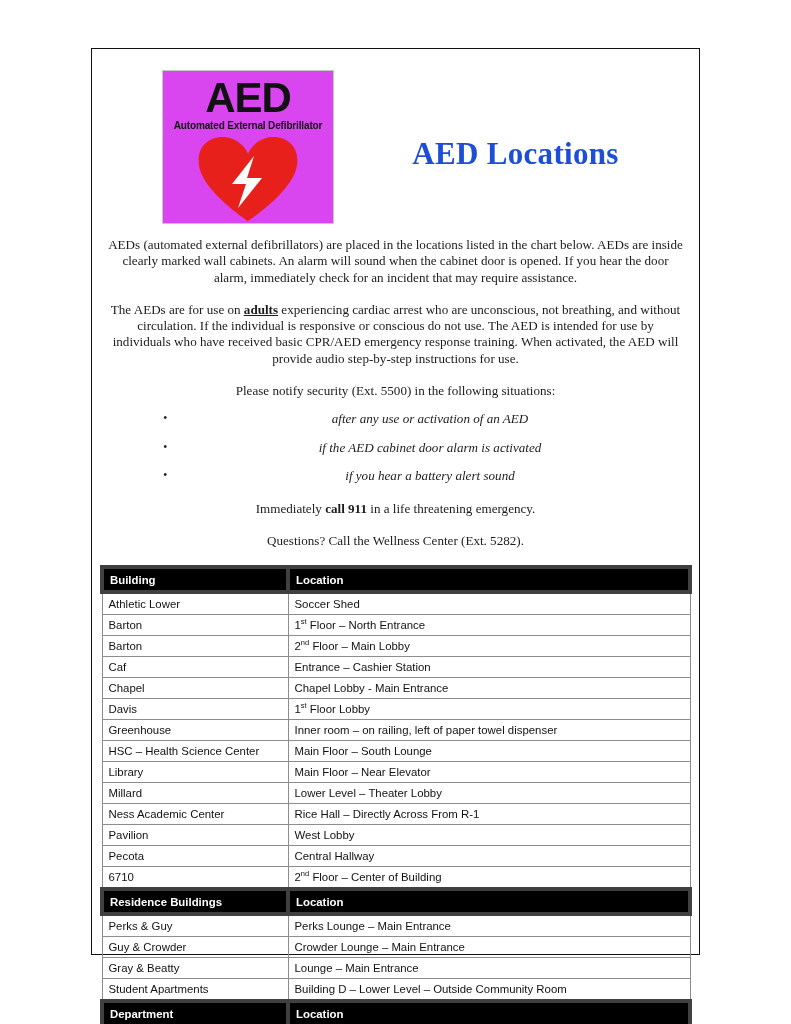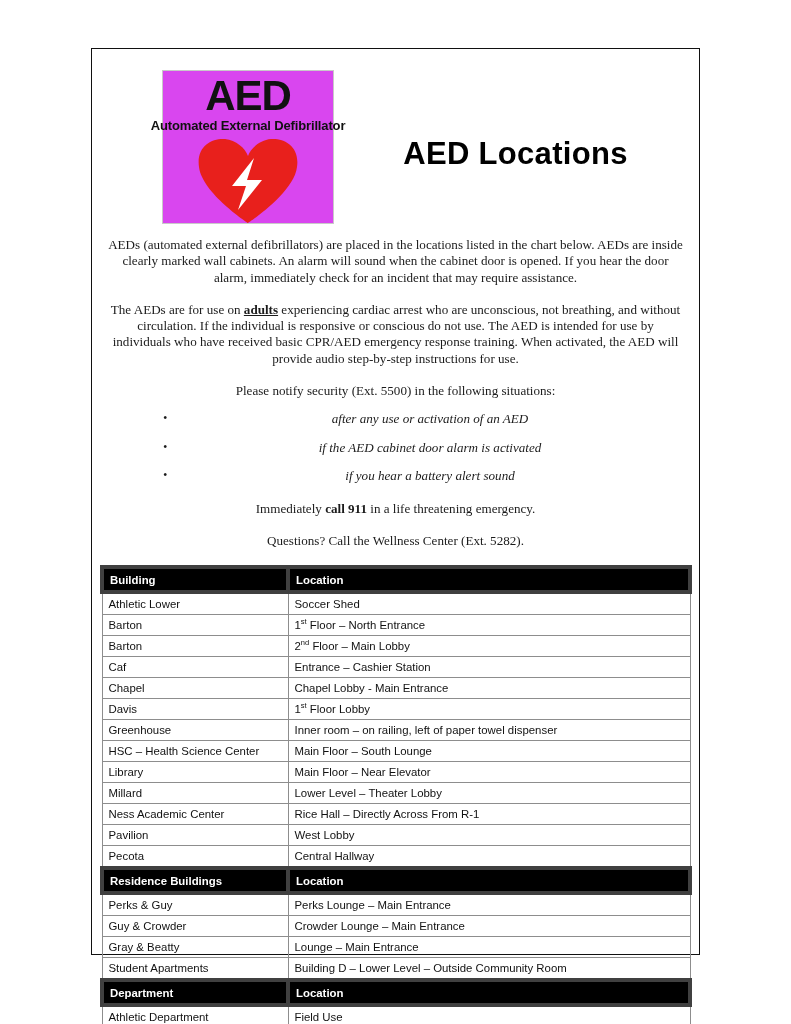--- a/index.html
+++ b/index.html
@@ -58,44 +58,44 @@
     font-weight: bold;
     font-size: 42px;
     letter-spacing: -1px;
     color: #111;
     line-height: 1;
     margin-bottom: 1px;
   }
   .logo-sub {
     font-family: "Liberation Sans", sans-serif;
     font-weight: bold;
-    font-size: 13px;
+    font-size: 10px;
     color: #111;
     letter-spacing: -0.15px;
     margin-bottom: 5px;
     white-space: nowrap;
     text-align: center;
   }
   .logo-heart-wrap {
     width: 104px;
     height: 82px;
   }
   .title-wrap {
     flex: 1;
     display: flex;
     align-items: center;
     justify-content: center;
     padding-left: 6px;
     padding-top: 14px;
   }
   .doc-title {
-    font-family: Liberation Sans, sans-serif;
+    font-family: Liberation Serif, serif;
     font-weight: bold;
     font-size: 31px;
-    color: #000000;
+    color: #1d4ed8;
     letter-spacing: 0.3px;
     white-space: nowrap;
   }
 
   
   .prose {
     padding: 0 8px 0 8px;
     font-size: 13.1px;
     line-height: 16.3px;
     color: #1b1b1b;
@@ -260,20 +260,24 @@
             <td>Rice Hall – Directly Across From R-1</td>
           </tr>
           <tr>
             <td>Pavilion</td>
             <td>West Lobby</td>
           </tr>
           <tr>
             <td>Pecota</td>
             <td>Central Hallway</td>
           </tr>
+          <tr>
+            <td>6710</td>
+            <td>2<sup>nd</sup> Floor – Center of Building</td>
+          </tr>
           <tr class="section-head">
             <th>Residence Buildings</th>
             <th>Location</th>
           </tr>
           <tr>
             <td>Perks &amp; Guy</td>
             <td>Perks Lounge – Main Entrance</td>
           </tr>
           <tr>
             <td>Guy &amp; Crowder</td>

